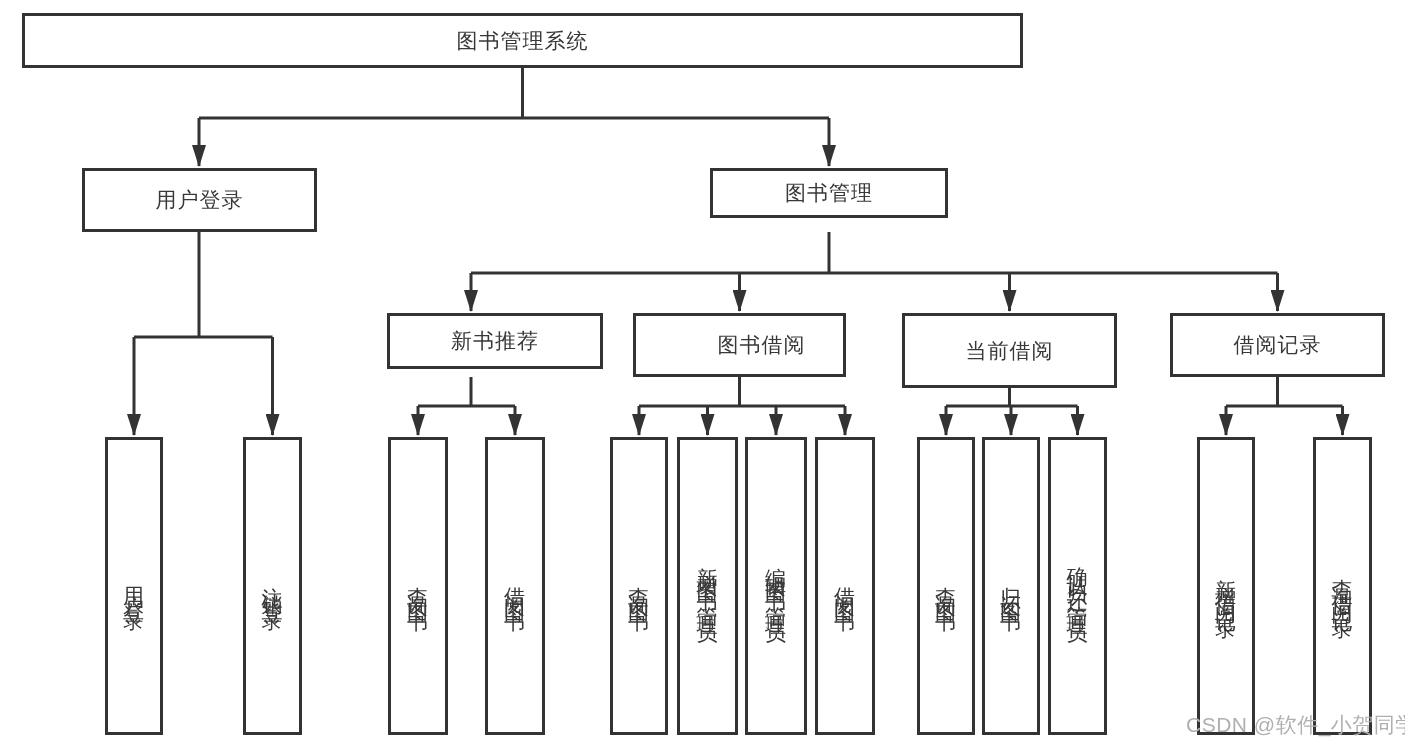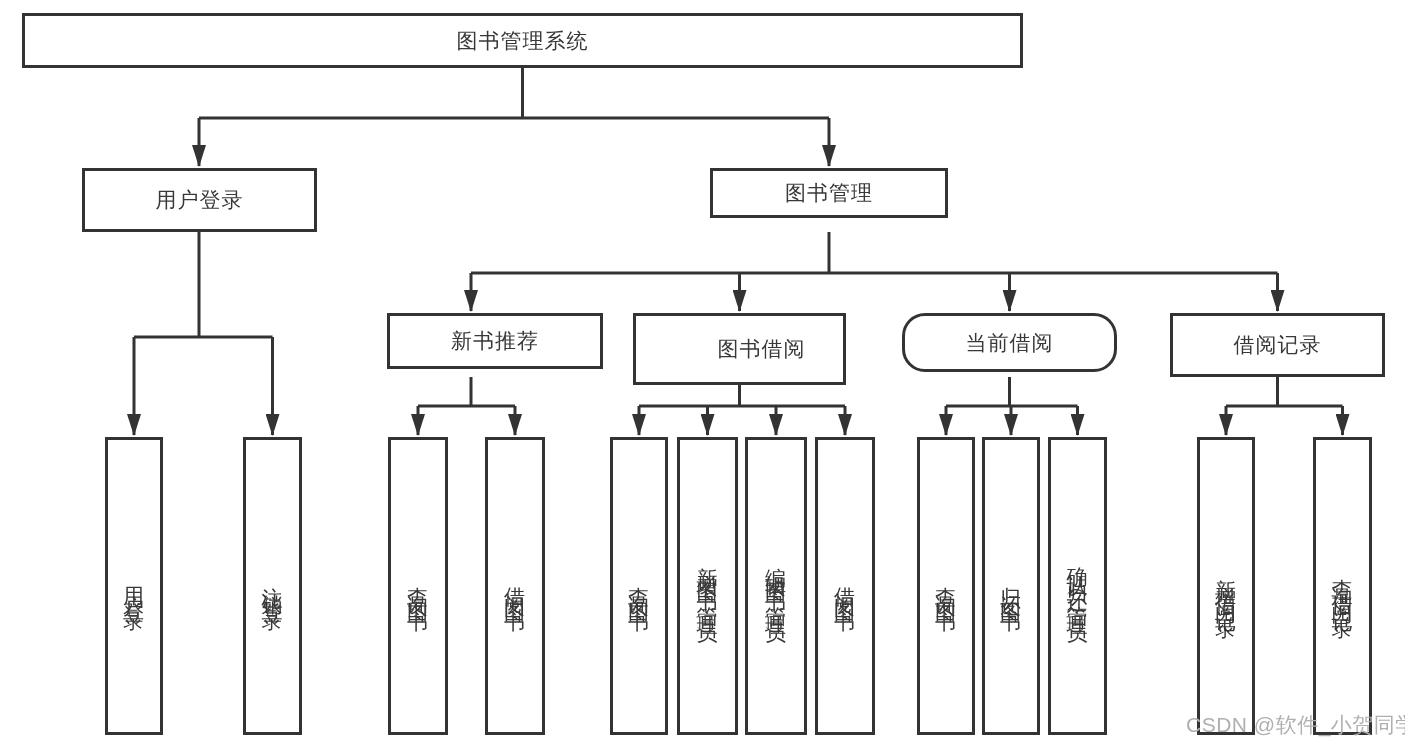--- a/index.html
+++ b/index.html
@@ -35,22 +35,22 @@
     letter-spacing:8px;
     line-height:1;
     white-space:nowrap;
   }
   
   #n-root   {left:22px;  top:13px;  width:1001px; height:55px;}
   #n-login  {left:82px;  top:168px; width:235px;  height:64px;}
   #n-manage {left:710px; top:168px; width:238px;  height:50px;}
 
   #n-s0 {left:363px;  top:313px; width:216px; height:56px;margin-left:24px;}
-  #n-s1 {left:633px;  top:313px; width:213px; height:72px;padding-left:44px;}
-  #n-s2 {left:902px;  top:313px; width:215px; height:59px;border-radius:23px;}
+  #n-s1 {left:633px;  top:313px; width:213px; height:64px;padding-left:44px;}
+  #n-s2 {left:902px;  top:313px; width:215px; height:75px;}
   #n-s3 {left:1170px; top:313px; width:215px; height:64px;}
 
   .leaf{top:437px;height:298px;}
   #n-login-0{left:105px; width:58px;}
   #n-login-1{left:243px; width:59px;}
   #n-s0-0{left:388px; width:60px;}
   #n-s0-1{left:485px; width:60px;}
   #n-s1-0{left:610px; width:58px;}
   #n-s1-1{left:677px; width:61px;}
   #n-s1-2{left:745px; width:62px;}

